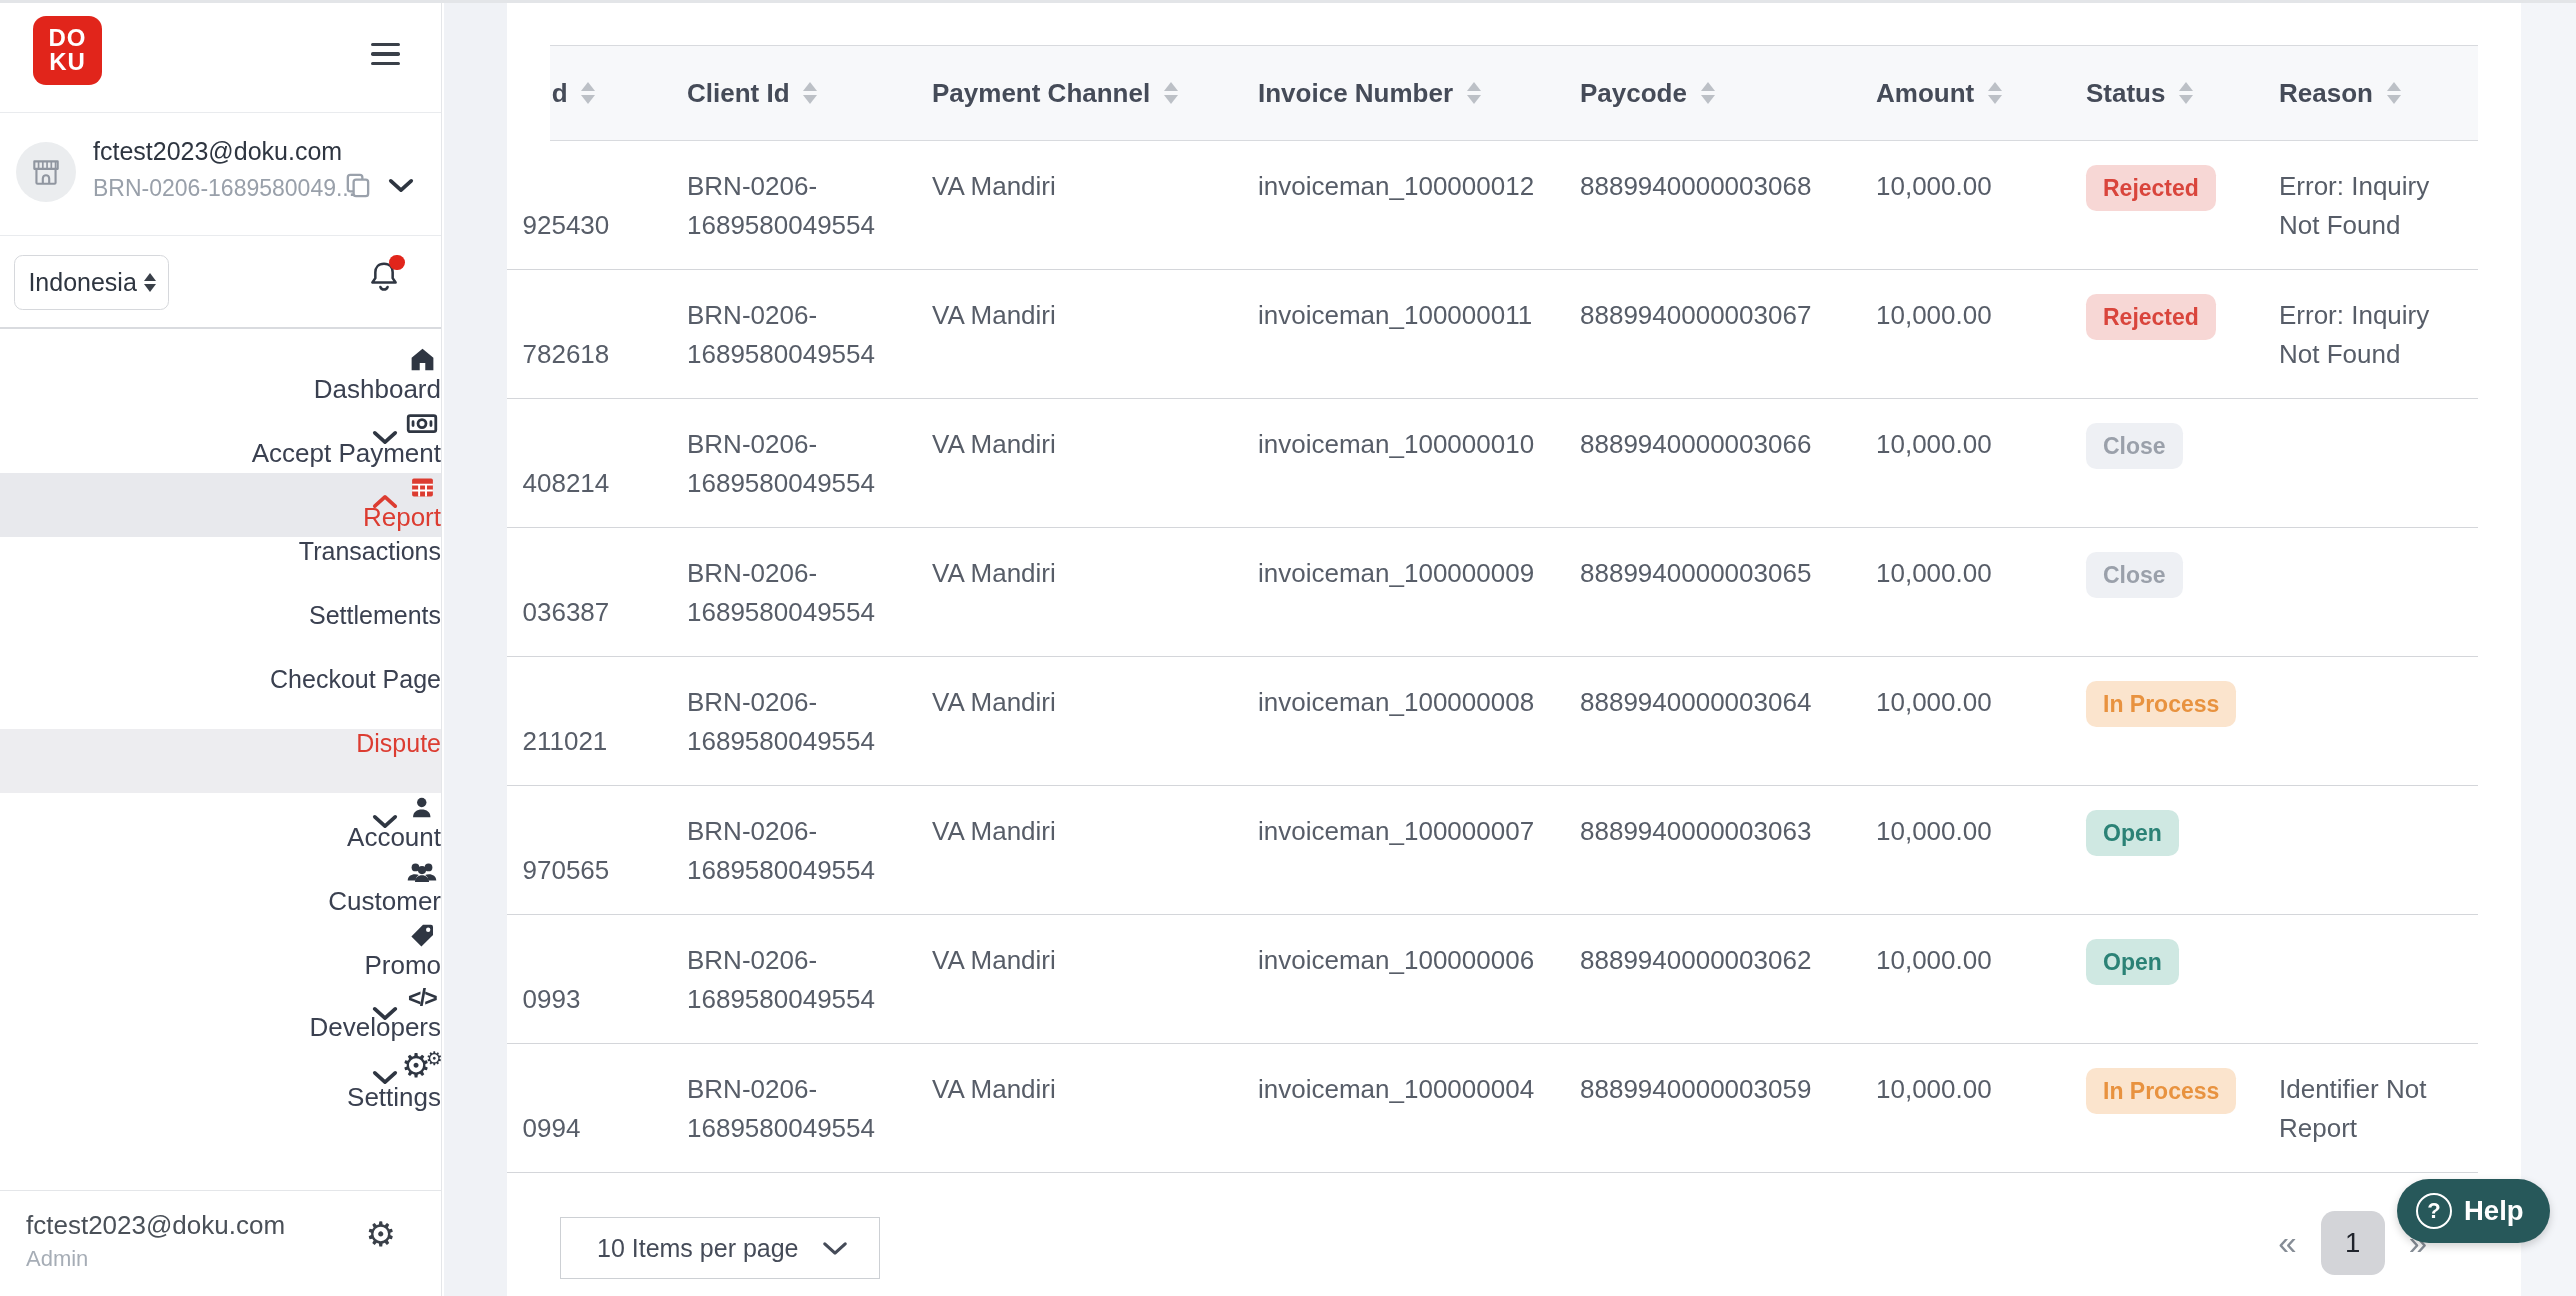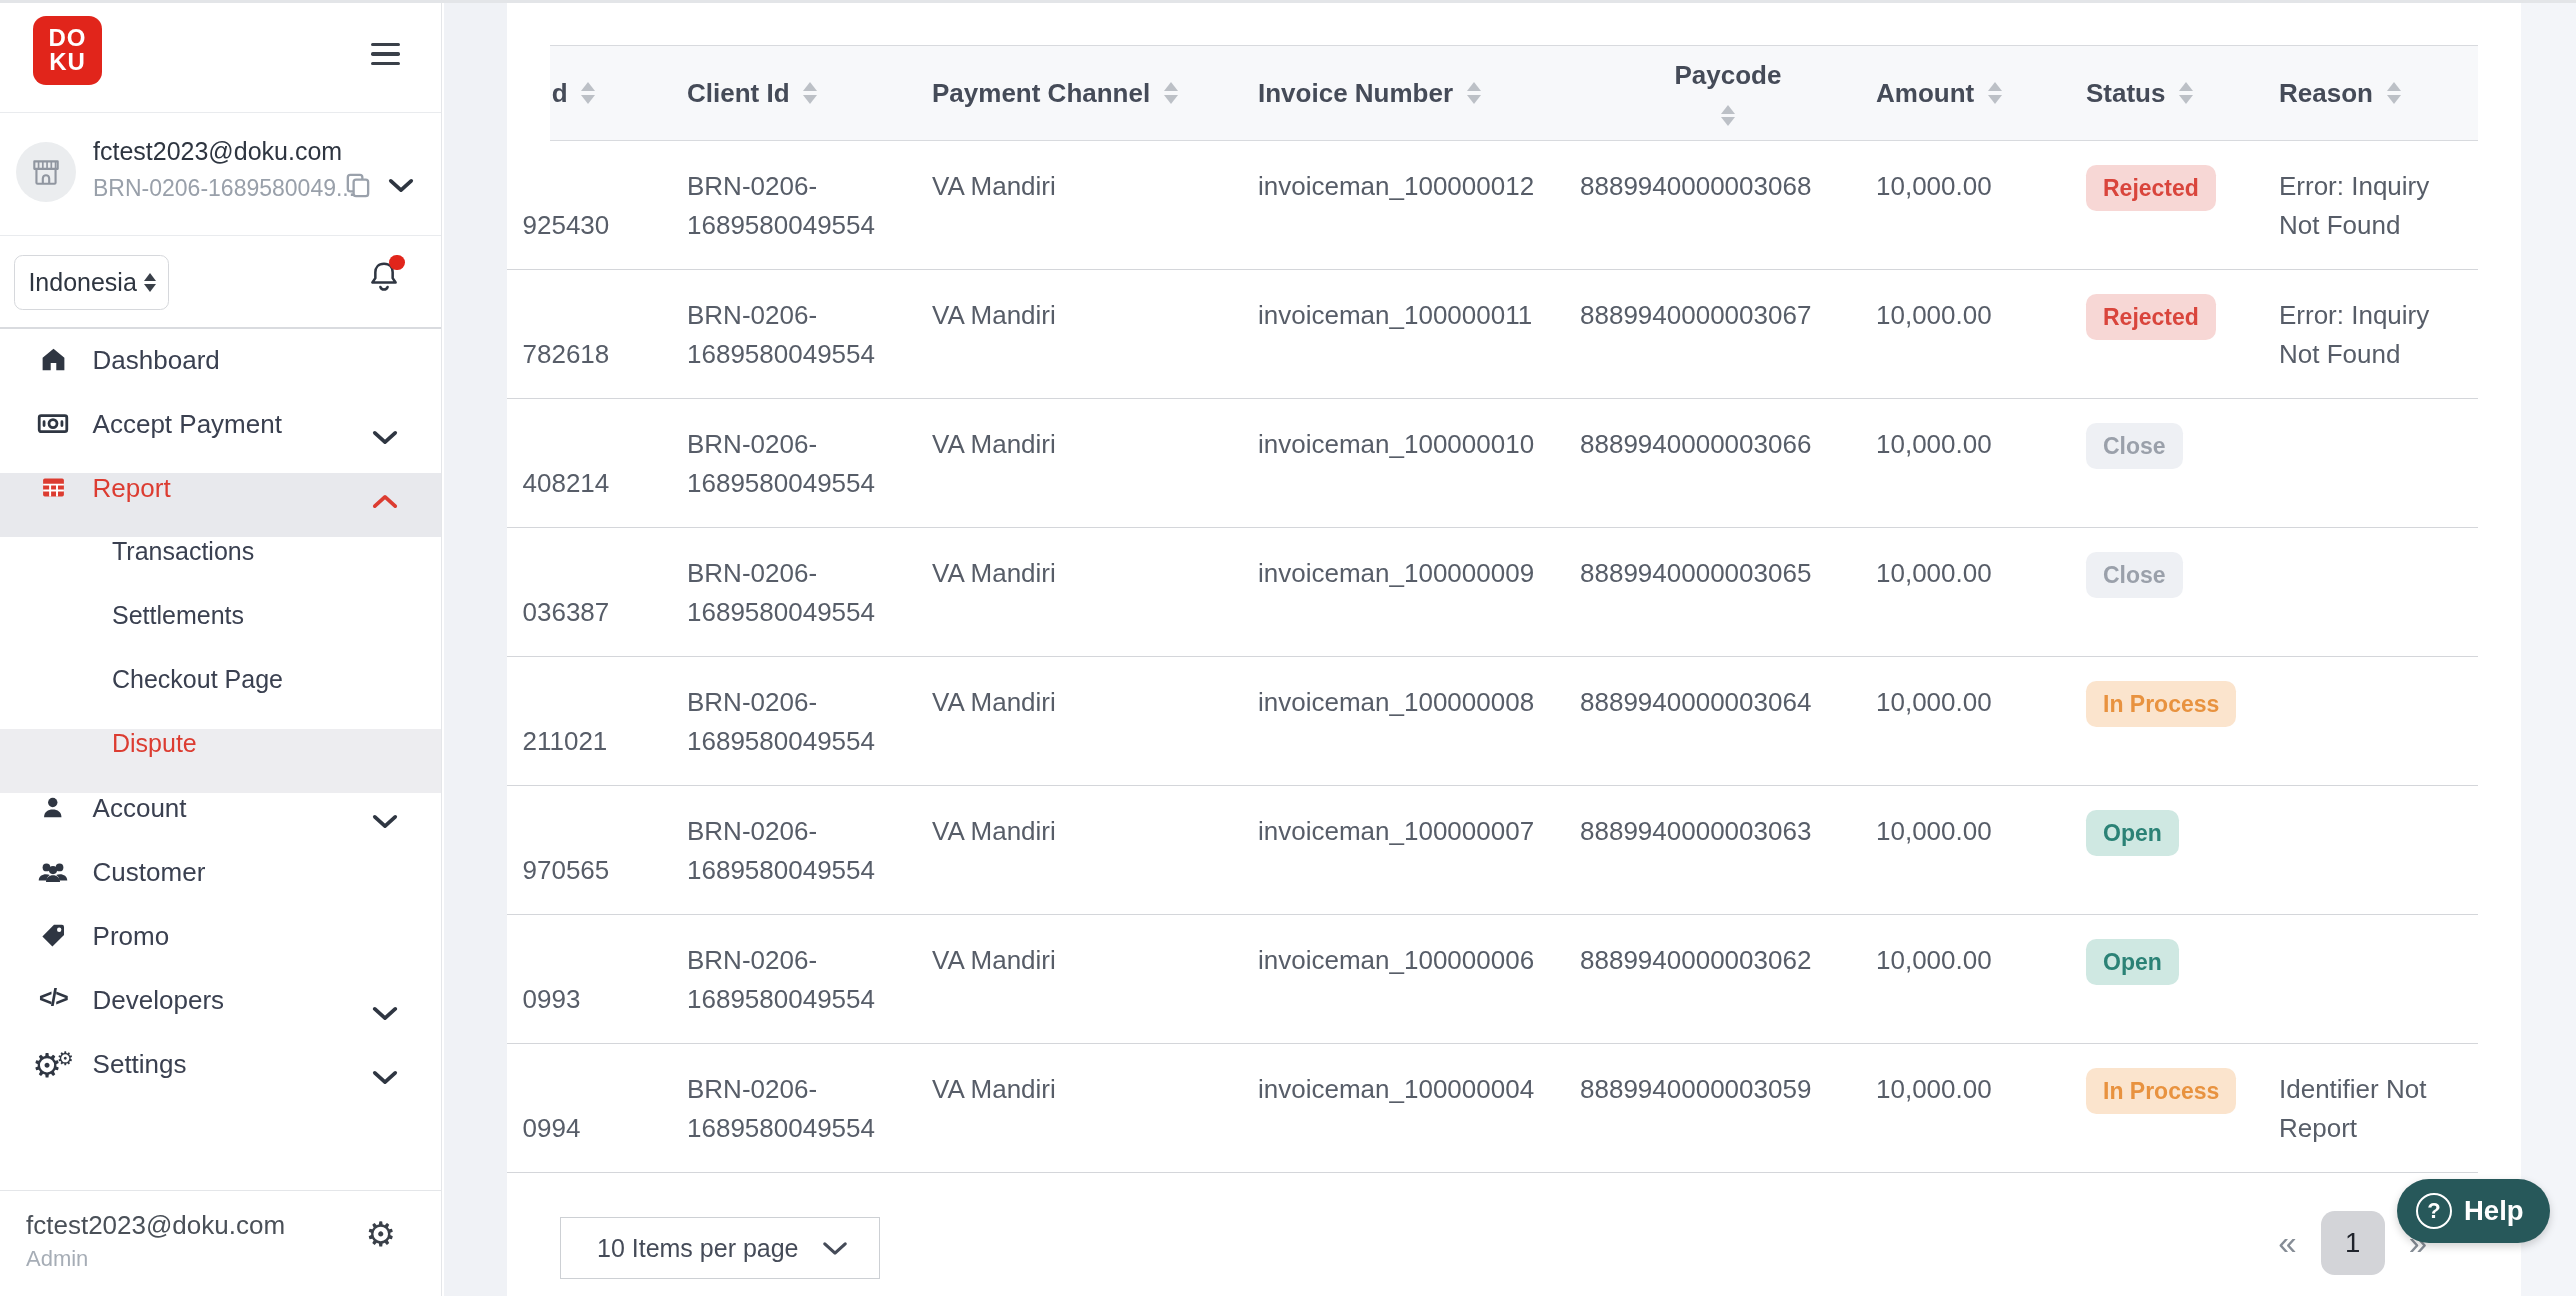--- a/index.html
+++ b/index.html
@@ -34,21 +34,21 @@
     border:1.7px solid #d6d8dc; border-radius:8.6px; background:#fff; display:flex;
     align-items:center; padding:0 12px 0 13.7px; gap:6.9px; cursor:pointer; }
   .country-pill .label { font-size:25px; color:#2e3540;text-align:center; }
   .updown { display:flex; flex-direction:column; gap:3.4px; }
   .updown .tu { width:0; height:0; border-left:6.9px solid transparent; border-right:6.9px solid transparent; border-bottom:8.6px solid #3a4049; }
   .updown .td2 { width:0; height:0; border-left:6.9px solid transparent; border-right:6.9px solid transparent; border-top:8.6px solid #3a4049; }
   .bell-wrap { position:absolute; right:38px; top:22px; width:38px; height:43px; cursor:pointer; }
   .bell-dot { position:absolute; right:-1.7px; top:-3.4px; width:15.5px; height:15.5px; border-radius:50%; background:#e1251b; }
 
   .menu { position:relative; padding-top:15.5px; }
-  .mi { position:relative; height:64px; display:flex; align-items:flex-start; cursor:pointer; }
+  .mi { position:relative; height:64px; display:flex; align-items:flex-end; cursor:pointer;flex-direction:column; }
   .mi .ic { width:38px; margin-left:34px; display:flex; justify-content:center; }
   .mi .lbl { margin-left:20.6px; font-size:26px; color:#3a4050; }
   .mi .chev { position:absolute; right:43px; top:20.6px; }
   .mi.active-parent { background:#e8e9ed; }
   .mi.active-parent .lbl { color:#dc3c31; }
   .mi.sub .lbl { margin-left:112px; font-size:25px; }
   .mi.active-sub { background:#ededf0; }
   .mi.active-sub .lbl { color:#dc3c31; }
   .dev-ic { font-weight:700; font-size:23px; color:#2f3642; letter-spacing:-1.7px; }
   .gear-txt { font-size:33px; color:#2f3642; line-height:1; }
@@ -63,21 +63,21 @@
   .main { position:absolute; left:507px; top:0; width:2014px; height:1297px; background:#fff; }
   .thead { position:absolute; left:43px; top:45px; width:1928px; height:96px; background:#f7f8fa;
     border-top:1.7px solid #d8dade; border-bottom:1.7px solid #d8dade; display:flex; align-items:center; }
   .th { display:flex; align-items:center; gap:13.7px; font-size:26px; font-weight:700; color:#454b58; cursor:pointer; }
   .sort { display:inline-flex; flex-direction:column; gap:3.4px; }
   .sort .s-up { width:0; height:0; border-left:7.7px solid transparent; border-right:7.7px solid transparent; border-bottom:9.4px solid #bcc0c6; }
   .sort .s-dn { width:0; height:0; border-left:7.7px solid transparent; border-right:7.7px solid transparent; border-top:9.4px solid #bcc0c6; }
 
   
   .c-id{width:180px; padding-left:15.5px;} .c-client{width:245px;} .c-channel{width:326px;}
-  .c-invoice{width:322px;} .c-paycode{width:296px;flex-direction:column;} .c-amount{width:210px;}
+  .c-invoice{width:322px;} .c-paycode{width:296px;} .c-amount{width:210px;}
   .c-status{width:193px;} .c-reason{width:197px; padding-right:8.6px;}
   .thead .c-id{width:137px; padding-left:1.7px;}
 
   .tbody { position:absolute; left:0; top:141px; width:1971px; }
   .tr { display:flex; width:1971px; height:129px; border-bottom:1.7px solid #d4d6da; }
   .td { padding-top:26px; font-size:26px; color:#575d68; line-height:39px; }
   .td .line { display:block; white-space:nowrap; }
   .td.nowrap { white-space:nowrap; }
   .badge { display:inline-block; margin-top:24px; padding:8.6px 17px; border-radius:10.3px;
     font-size:23px; font-weight:700; line-height:29px; }

